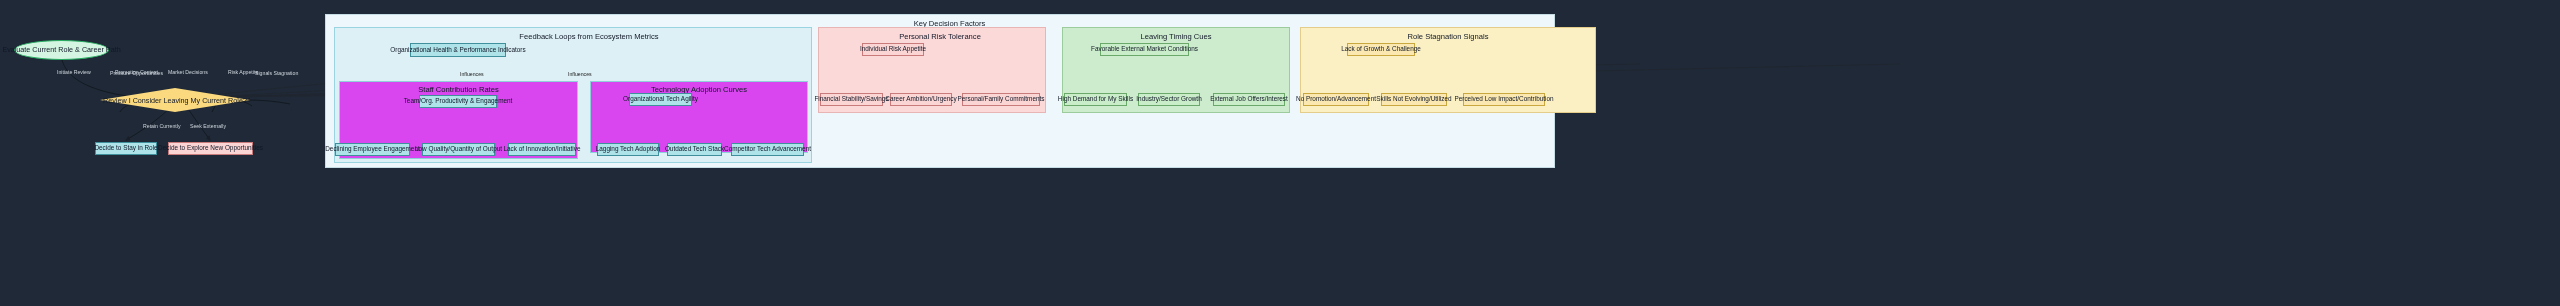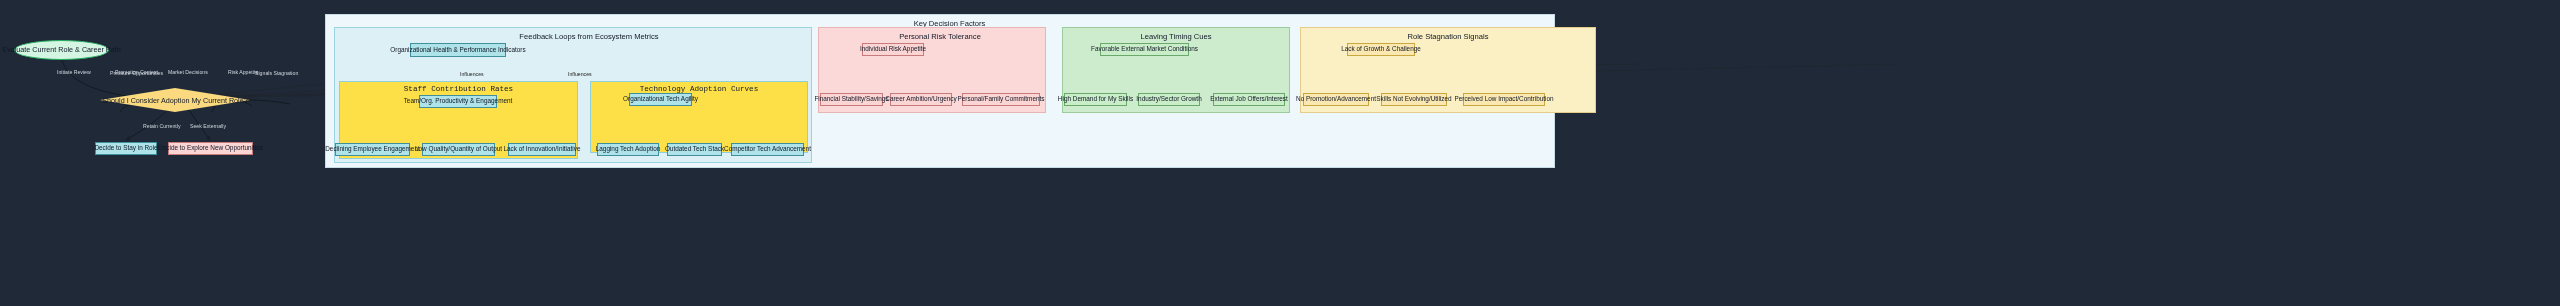--- a/index.html
+++ b/index.html
@@ -58,21 +58,21 @@
   .cluster-title{
     position:absolute;
     left:0;right:0;
     text-align:center;
     font-size:7.6px;
     color:#111827;
     white-space:nowrap;
   }
   .panel-outer{background:#eef7fb;border:1px solid #c7dde6;}
   .c-blue{background:#ddf0f6;border-color:#9ad4e0;}
-  .c-blue2{background:#fde047;border-color:#8fd0da;font-family:Liberation Mono, monospace;}
+  .c-blue2{background:#d946ef;border-color:#8fd0da;}
   .c-pink{background:#fbd9d9;border-color:#e9b4b4;}
   .c-green{background:#cdeccd;border-color:#9ccb9c;}
   .c-yellow{background:#fbf0c4;border-color:#e4cd8a;}
 
   .edgelabel{
     position:absolute;
     font-size:5.2px;
     color:#cfd6de;
     white-space:nowrap;
   }
@@ -134,21 +134,21 @@
     <path d="M1386,56 C1396,72 1406,86 1412,92" stroke="#1a1f28" stroke-width="0.8" fill="none" marker-end="url(#ah)"></path>
     <path d="M1402,56 C1452,72 1490,86 1502,92" stroke="#1a1f28" stroke-width="0.8" fill="none" marker-end="url(#ah)"></path>
   </svg>
 
   <div class="node ellipse" style="left:14px;top:40px;width:95px;height:20px;">
     <span>Evaluate Current Role &amp; Career Path</span>
   </div>
 
   <div class="diamond-wrap" style="left:100px;top:88px;width:150px;height:24px;">
     <div class="diamond-shape"></div>
-    <div class="diamond-label">Should I Consider Adoption My Current Role?</div>
+    <div class="diamond-label">Review I Consider Leaving My Current Role?</div>
   </div>
 
   <div class="node box teal" style="left:95px;top:142px;width:62px;height:13px;">
     <span>Decide to Stay in Role</span>
   </div>
 
   <div class="node box pink" style="left:168px;top:142px;width:85px;height:13px;">
     <span>Decide to Explore New Opportunities</span>
   </div>
 

